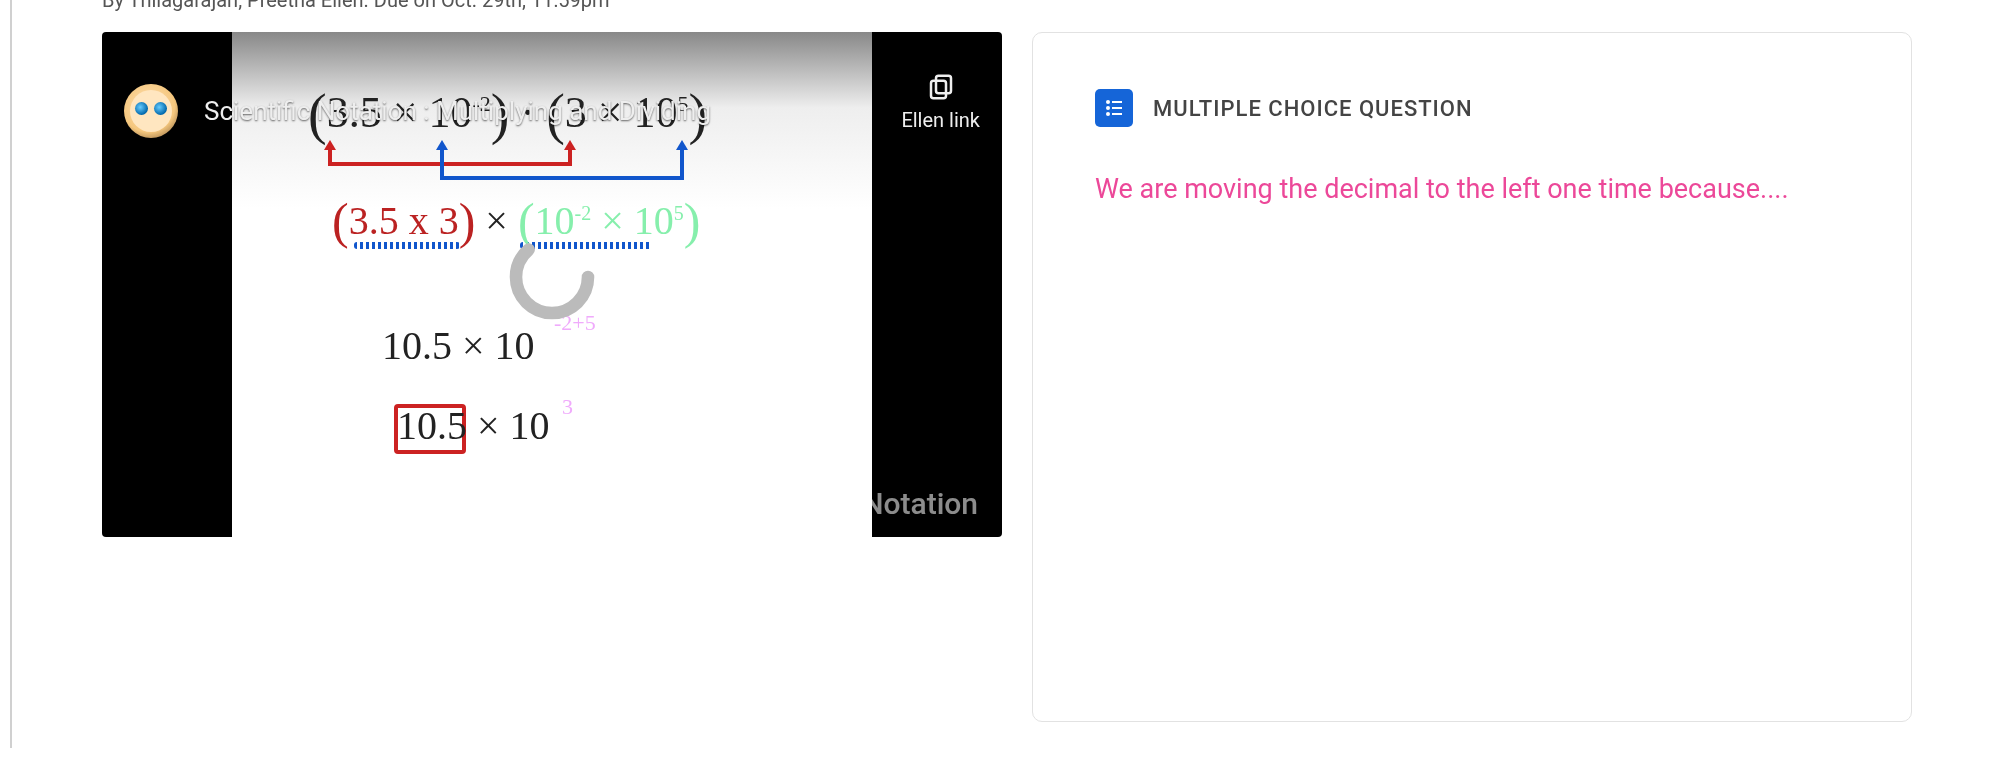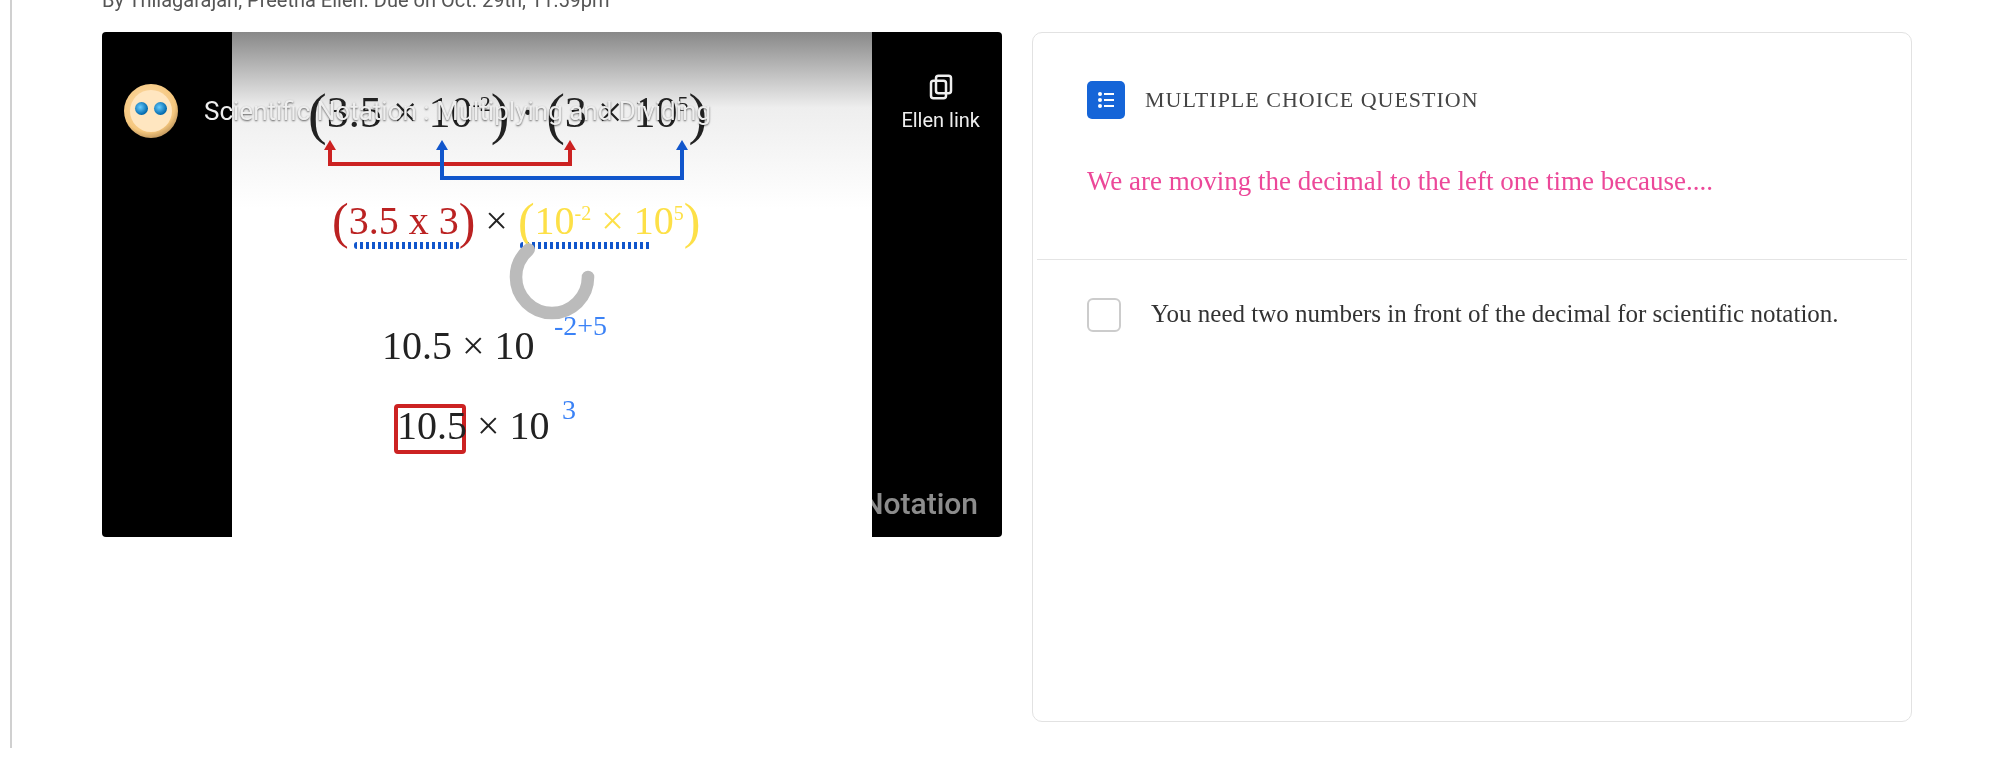--- a/index.html
+++ b/index.html
@@ -131,40 +131,39 @@
     display: flex;
     align-items: center;
     justify-content: center;
   }
   .ytlogo-badge svg { width: 14px; height: 14px; }
   
   .mathline { position: absolute; font-family: 'Comic Sans MS', cursive; z-index:1; }
   .m1 { top: 50px; left: 206px; font-size: 44px; color: #222; }
   .m1 .p { font-size: 56px; vertical-align: -6px;}
   .m2 { top: 160px; left: 230px; font-size: 40px; color: #b22; }
-  .m2 .blue { color: #fde047; }
+  .m2 .blue { color: #86efac; }
   .m2 .p { font-size: 50px; vertical-align: -4px;}
   .squig { position:absolute; height:7px; background: repeating-linear-gradient(90deg,#1156cc 0 3px, transparent 3px 6px); border-radius:3px;}
   .m3 { top: 290px; left: 280px; font-size: 40px; color: #222; }
   .m4 { top: 370px; left: 295px; font-size: 40px; color: #222; }
   .redbox { position:absolute; border:4px solid #c22; border-radius:4px; }
-  .supline { position:absolute; font-family:'Comic Sans MS',cursive; font-size:28px; color:#3b82f6;}
+  .supline { position:absolute; font-family:'Comic Sans MS',cursive; font-size:22px; color:#f0abfc;}
   
   .arrow { position:absolute; z-index:1;}
 
   
   .question-col {
     flex: 1;
     border: 1px solid #e2e2e2;
     border-radius: 10px;
     background: #fff;
-    padding: 4px;
+    padding: 12px;
     overflow: hidden;
     max-width: 880px;
-    font-family: Liberation Serif, serif;
   }
   .qhead {
     display: flex;
     align-items: center;
     gap: 20px;
     padding: 44px 50px 0 50px;
   }
   .qbadge {
     width: 38px;
     height: 38px;
@@ -291,19 +290,15 @@
             <circle cx="4" cy="10" r="2" fill="#fff"></circle>
               <rect x="8" y="9" width="10" height="2" fill="#fff"></rect>
             <circle cx="4" cy="16" r="2" fill="#fff"></circle>
               <rect x="8" y="15" width="10" height="2" fill="#fff"></rect>
           </svg>
         </div>
         <div class="qtype">MULTIPLE CHOICE QUESTION</div>
       </div>
       <div class="qtext">We are moving the decimal to the left one time because....</div>
 
-      <div class="option">
-        <div class="checkbox"></div>
-        <div class="option-text">You need two numbers in front of the decimal for scientific notation.</div>
-      </div>
     </div>
   </div>
 </div>
 
 </body></html>

